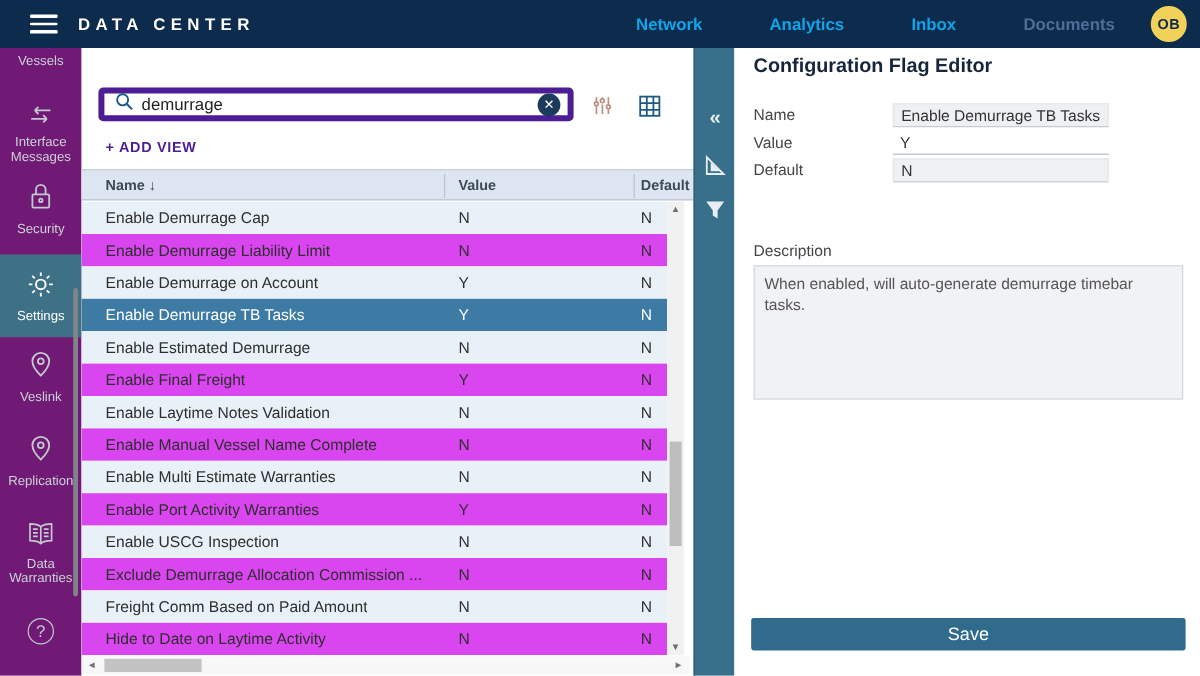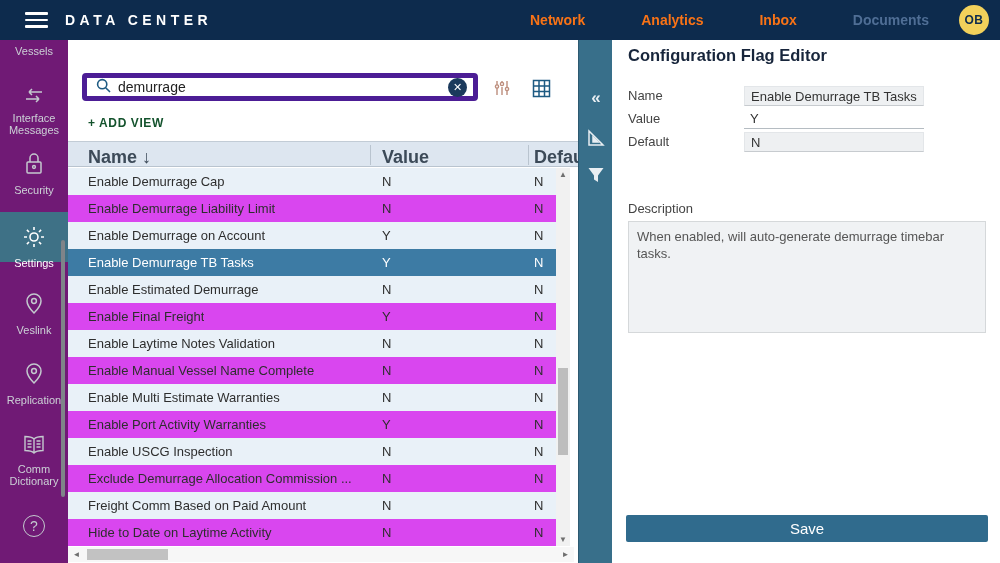--- a/index.html
+++ b/index.html
@@ -4,21 +4,21 @@
 <style>
   * { margin:0; padding:0; box-sizing:border-box; }
   html,body { width:1000px; height:563px; font-family:"Liberation Sans", sans-serif; background:#fff; overflow:hidden; }
 
   
   .topbar { position:absolute; left:0; top:0; width:1000px; height:40px; background:#0d2b4d; display:flex; align-items:center; }
   .hamburger { position:absolute; left:25px; top:12px; width:23px; height:16px; display:flex; flex-direction:column; justify-content:space-between; cursor:pointer; }
   .hamburger span { display:block; height:2.6px; background:#fff; border-radius:1px; }
   .brand { position:absolute; left:65px; top:12px; color:#fff; font-size:14px; font-weight:bold; letter-spacing:4.5px; }
   .topnav { position:absolute; left:530px; top:0; height:40px; display:flex; align-items:center; gap:56px; }
-  .topnav .navitem { color:#f97316; font-size:14px; font-weight:bold; cursor:pointer; white-space:nowrap; }
+  .topnav .navitem { color:#0ea5e9; font-size:14px; font-weight:bold; cursor:pointer; white-space:nowrap; }
   .topnav .navitem.dim { color:#4f6e95; }
   .avatar { position:absolute; left:959px; top:5px; width:30px; height:30px; border-radius:50%; background:#f2d15b; color:#0d2b4d; font-size:12px; font-weight:bold; display:flex; align-items:center; justify-content:center; letter-spacing:.5px; cursor:pointer; }
 
   
   .sidebar { position:absolute; left:0; top:40px; width:68px; height:523px; background:#701a75; color:#ccd1d6; }
   .side-item { position:absolute; left:0; width:68px; text-align:center; font-size:11px; line-height:12.5px; cursor:pointer; }
   .side-item .icon { display:block; margin:0 auto 5px auto; }
   .side-item.active-block { background:#3e7186; color:#fff; padding-top:13px; }
   .side-item svg { stroke:#c3c9ce; }
   .side-item.active-block svg { stroke:#fff; }
@@ -26,24 +26,24 @@
   .help-circle { width:22px; height:22px; border:1.6px solid #c3c9ce; border-radius:50%; margin:0 auto; display:flex; align-items:center; justify-content:center; font-size:14px; color:#c3c9ce; }
 
   
   .list-panel { position:absolute; left:68px; top:40px; width:510px; height:523px; background:#fff; }
   .list-title { position:absolute; left:20px; top:7px; font-size:17px; font-weight:bold; color:#1d6091; }
   .searchbox { position:absolute; left:14px; top:33px; width:396px; height:28px; border:5px solid #4c1d95; border-radius:4px; background:#fff; display:flex; align-items:center; }
   .searchbox input { border:none; outline:none; flex:1; font-size:14px; color:#222; font-family:"Liberation Sans",sans-serif; background:transparent; }
   .search-glyph { margin:0 7px 0 9px; }
   .clear-btn { width:19px; height:19px; border-radius:50%; background:#1b3a5c; color:#fff; font-size:11px; display:flex; align-items:center; justify-content:center; margin-right:6px; cursor:pointer; flex:0 0 auto; }
   .tool-icon { position:absolute; top:39px; cursor:pointer; }
-  .addview { position:absolute; left:20px; top:76px; font-size:12px; font-weight:bold; letter-spacing:.6px; color:#14532d; cursor:pointer; }
+  .addview { position:absolute; left:20px; top:76px; font-size:12px; font-weight:bold; letter-spacing:.6px; color:#4c1d95; cursor:pointer; }
 
   .thead { position:absolute; left:0; top:101px; width:510px; height:26px; background:#dde6f0; border-top:1px solid #c2ccd6; border-bottom:1px solid #b9c4cf; overflow:hidden; }
-  .thead .hcell { position:absolute; top:5px; font-size:18px; font-weight:bold; color:#3c4a58; white-space:nowrap; }
+  .thead .hcell { position:absolute; top:5px; font-size:12px; font-weight:bold; color:#3c4a58; white-space:nowrap; }
   .hsep { position:absolute; top:3px; width:1px; height:20px; background:#b9c4cf; }
 
   .rows { position:absolute; left:0; top:128px; width:488px; height:378px; overflow:hidden; }
   .row { position:relative; width:488px; height:27px; background:#d946ef; cursor:pointer; }
   .row:nth-of-type(odd) { background:#e9f1f8; }
   .row .cell { position:absolute; top:6px; font-size:13px; color:#2e2e2e; white-space:nowrap; }
   .row .c-name { left:20px; max-width:280px; overflow:hidden; }
   .row .c-value { left:314px; }
   .row .c-default { left:466px; }
   .row.selected { background:#3d7ba4 !important; }
@@ -113,21 +113,21 @@
     <span class="icon">
       <svg width="22" height="24" viewBox="0 0 22 24" fill="none" stroke-width="1.5">
         <rect x="4" y="10" width="14" height="11" rx="1"></rect>
           <path d="M7 10 V6 a4 4 0 0 1 8 0 v4"></path>
           <circle cx="11" cy="15" r="1.4"></circle>
       </svg>
     </span>
     <span>Security</span>
   </div>
 
-  <div class="side-item active-block" style="top:172px; height:50px;">
+  <div class="side-item active-block" style="top:172px; height:69px;">
     <span class="icon">
       <svg width="24" height="24" viewBox="0 0 24 24" fill="none" stroke-width="1.6">
         <circle cx="12" cy="12" r="4"></circle>
         <path d="M12 2 v3 M12 19 v3 M2 12 h3 M19 12 h3 M4.9 4.9 l2.1 2.1 M17 17 l2.1 2.1 M19.1 4.9 L17 7 M7 17 l-2.1 2.1"></path>
       </svg>
     </span>
     <span>Settings</span>
   </div>
 
   <div class="side-item" style="top:252px;">
@@ -150,21 +150,21 @@
     <span>Replication</span>
   </div>
 
   <div class="side-item" style="top:395px;">
     <span class="icon">
       <svg width="26" height="20" viewBox="0 0 26 20" fill="none" stroke-width="1.4">
         <path d="M13 4 c-2-2-5-2.5-9-2.5 v14 c4 0 7 .5 9 2.5 c2-2 5-2.5 9-2.5 v-14 c-4 0-7 .5-9 2.5 z M13 4 v14"></path>
         <path d="M6.5 6 h4 M6.5 9 h4 M6.5 12 h4 M15.5 6 h4 M15.5 9 h4 M15.5 12 h4"></path>
       </svg>
     </span>
-    <span>Comm Dictionary</span>
+    <span>Data Warranties</span>
   </div>
 
   <div class="side-item" style="top:475px;">
     <div class="help-circle">?</div>
   </div>
 
   <div class="side-scroll-thumb"></div>
 </div>
 
 <div class="list-panel">

